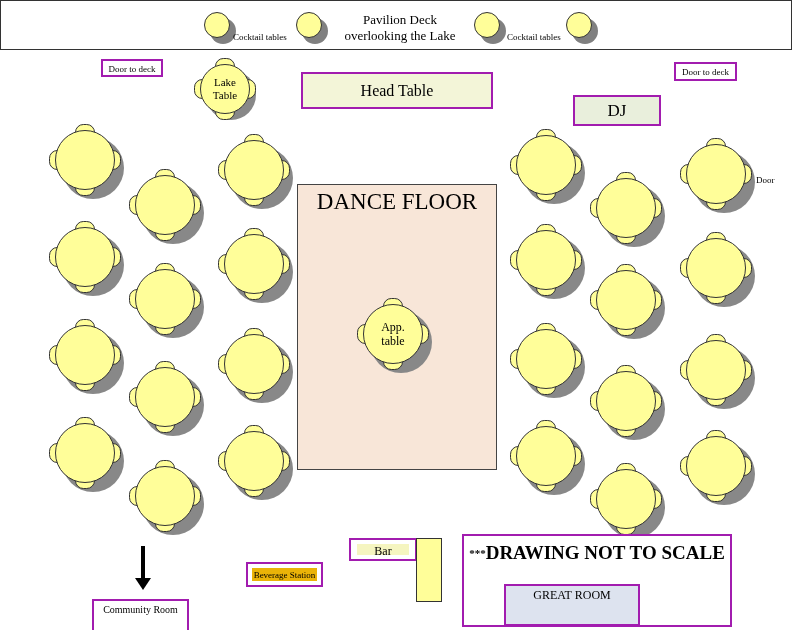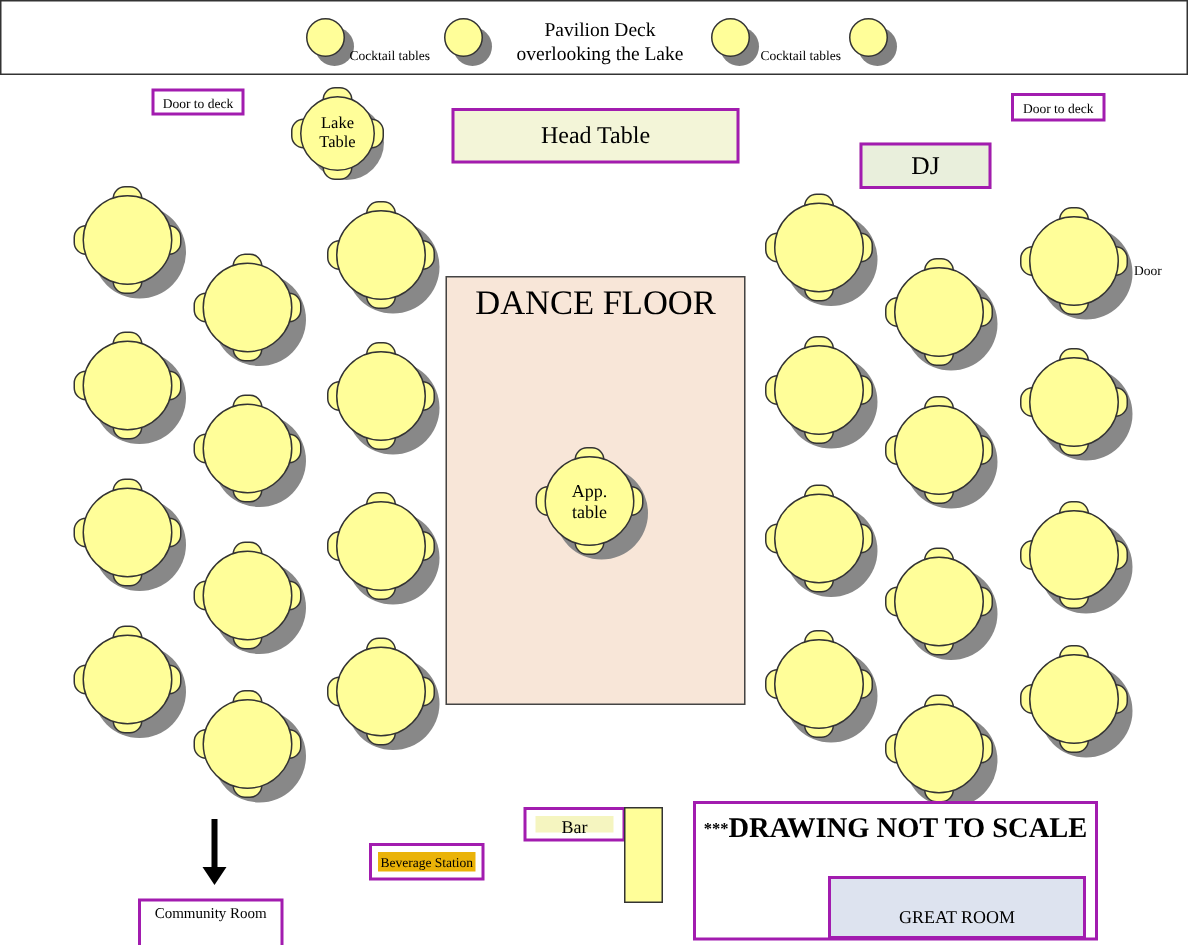--- a/index.html
+++ b/index.html
@@ -309,15 +309,15 @@
 <div class="box" style="left:349px;top:538px;width:68px;height:23px;">
   <div class="bar-inner">Bar</div>
 </div>
 <div class="abs bar-counter" style="left:416px;top:538px;width:24px;height:62px;"></div>
 
 <div class="box" style="left:462px;top:534px;width:270px;height:93px;">
   <div class="note" style="margin-top:6px;">
     <span class="stars">***</span><span>DRAWING NOT TO SCALE</span>
   </div>
 </div>
-<div class="box great" style="left:552px;top:584px;width:172px;height:42px;padding-top:18px;">
+<div class="box great" style="left:504px;top:584px;width:136px;height:42px;padding-top:2px;">
   <div>GREAT ROOM</div>
 </div>
 
 </body></html>

